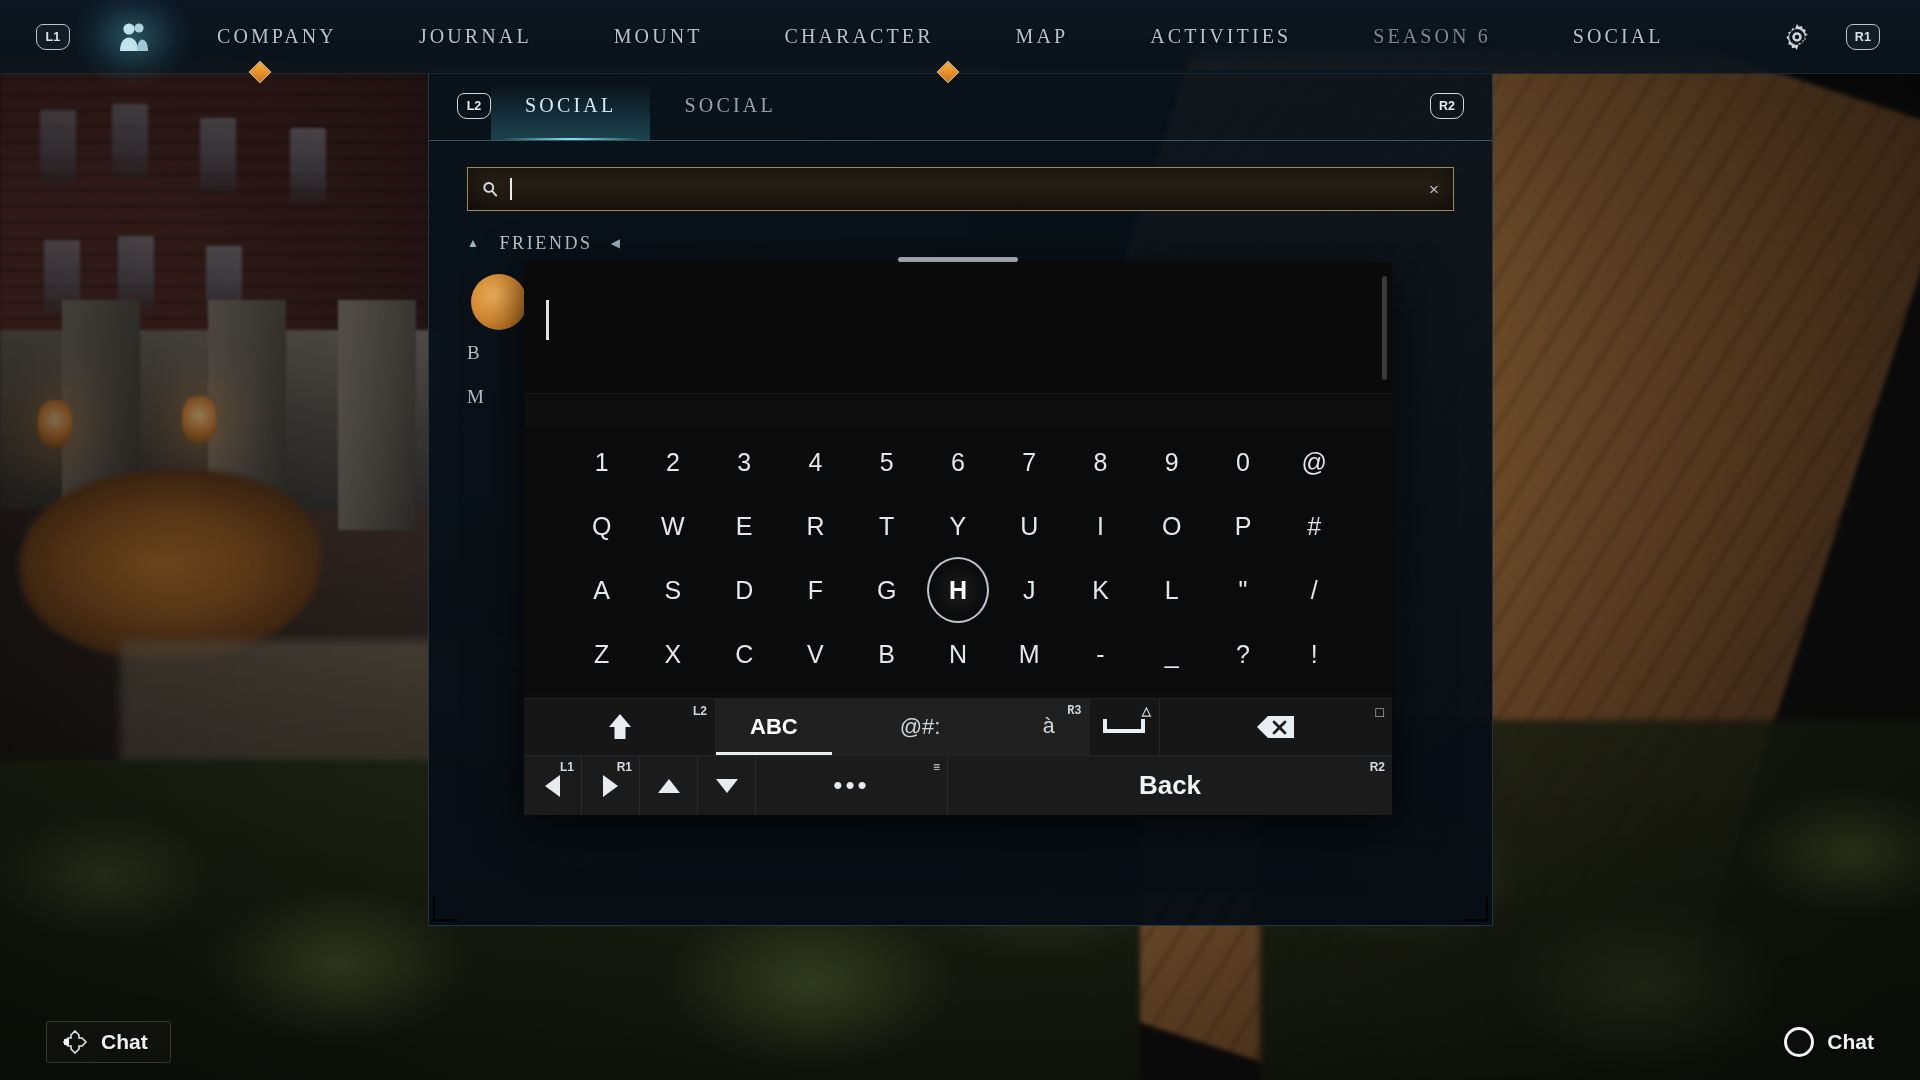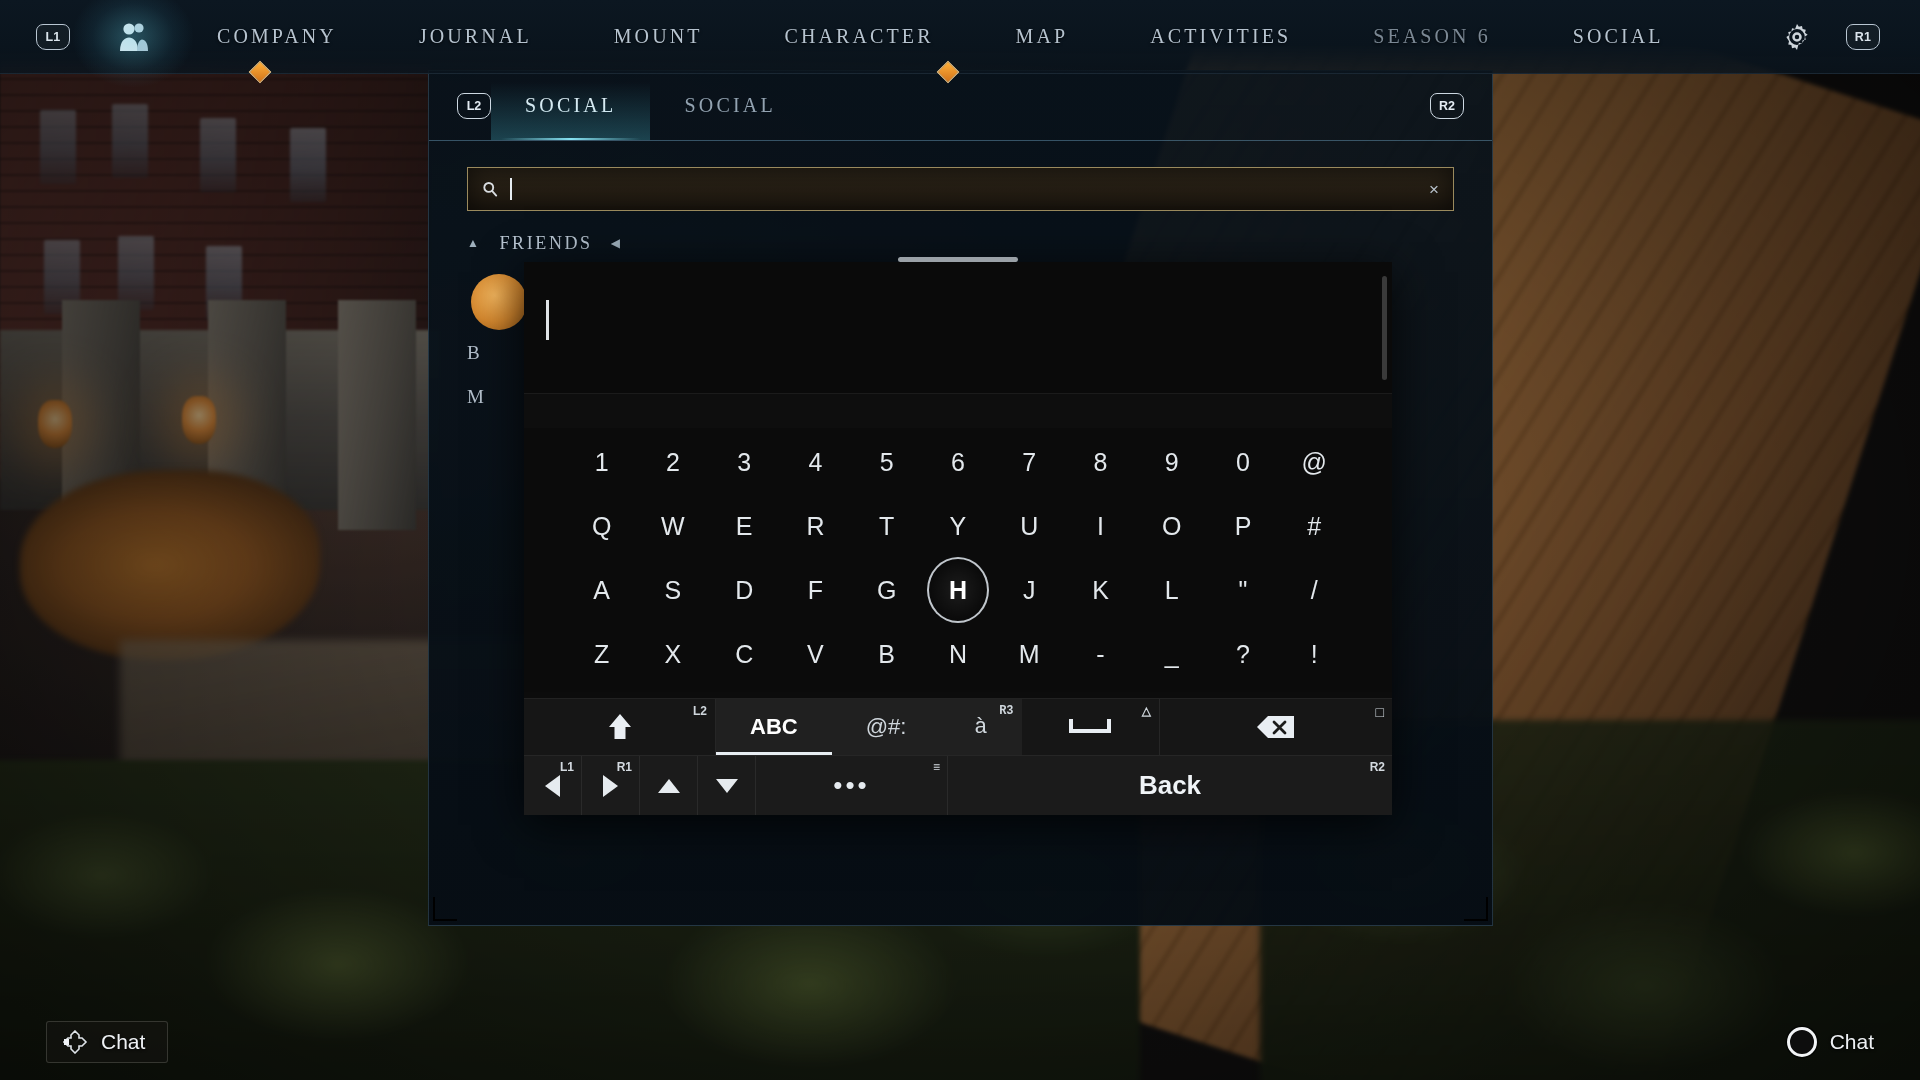--- a/index.html
+++ b/index.html
@@ -279,21 +279,21 @@
     position: absolute; left: 0; bottom: 0; width: 1920px; height: 76px; z-index: 50;
     display: flex; align-items: center; justify-content: space-between;
     padding: 0 46px;
   }
   .chat-btn {
     display: flex; align-items: center; gap: 12px; padding: 8px 22px 8px 16px;
     background: rgba(20,20,18,.58); border: 1px solid rgba(150,150,140,.28); border-radius: 3px;
     cursor: pointer;
   }
   .chat-label, .back-label {
-    font-family: "Liberation Sans", sans-serif; font-size: 21px; font-weight: 400; color: #eef1f4;
+    font-family: "Liberation Sans", sans-serif; font-size: 21px; font-weight: 700; color: #eef1f4;
     text-shadow: 0 1px 3px rgba(0,0,0,.85);
   }
   .back-btn { display: flex; align-items: center; gap: 13px; cursor: pointer; }
   .circle-btn {
     width: 30px; height: 30px; border-radius: 50%;
     border: 3px solid #f2f4f6; background: #0d0d0d;
     box-shadow: 0 0 0 1.5px rgba(0,0,0,.55);
   }
 </style>
 </head>
@@ -470,21 +470,21 @@
   </div>
 
   <div class="kb-fn">
     <div class="fn-cell" style="flex:0 0 192px;">
       <span class="fn-hint">L2</span>
       <svg width="26" height="30" viewBox="0 0 26 30">
         <path d="M13 2 L24 15 L18.5 15 L18.5 27 L7.5 27 L7.5 15 L2 15 Z" fill="#e9eef3"></path>
       </svg>
     </div>
 
-    <div class="mode-group" style="flex:0 0 292px;">
+    <div class="mode-group" style="flex:0 0 292px;gap:34px;">
       <div class="mode-btn active" style="flex:1;">ABC</div>
       <div class="mode-btn" style="flex:1;">@#:</div>
       <div class="mode-btn" style="flex:1;font-family:Liberation Mono, monospace;">
         <span class="fn-hint">R3</span>
         <span>à</span>
       </div>
     </div>
 
     <div class="fn-cell" style="flex:1;">
       <span class="fn-hint">△</span>

